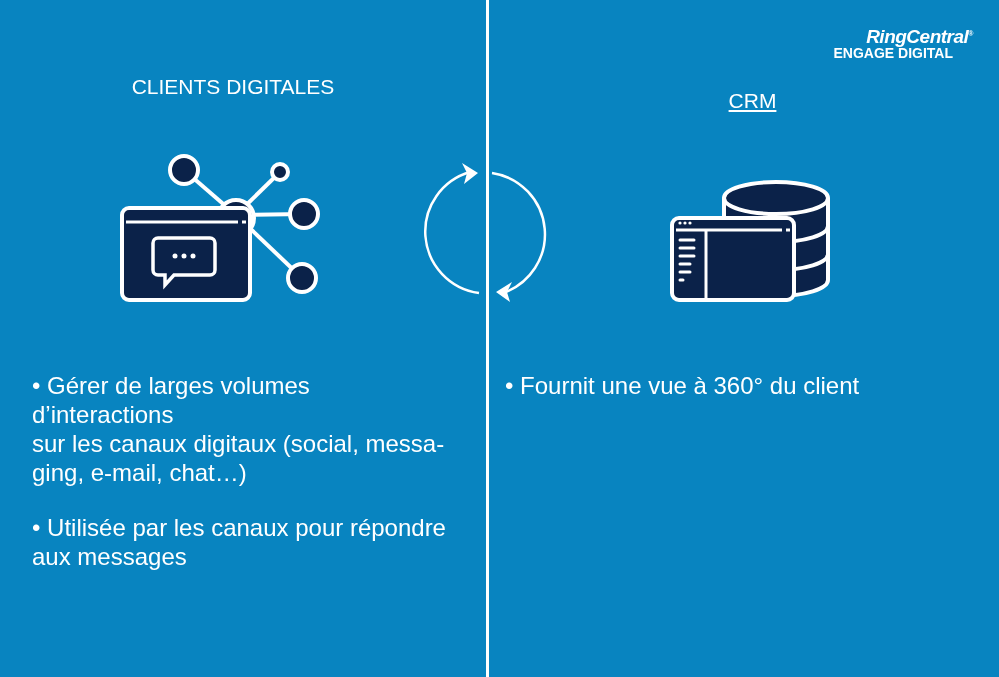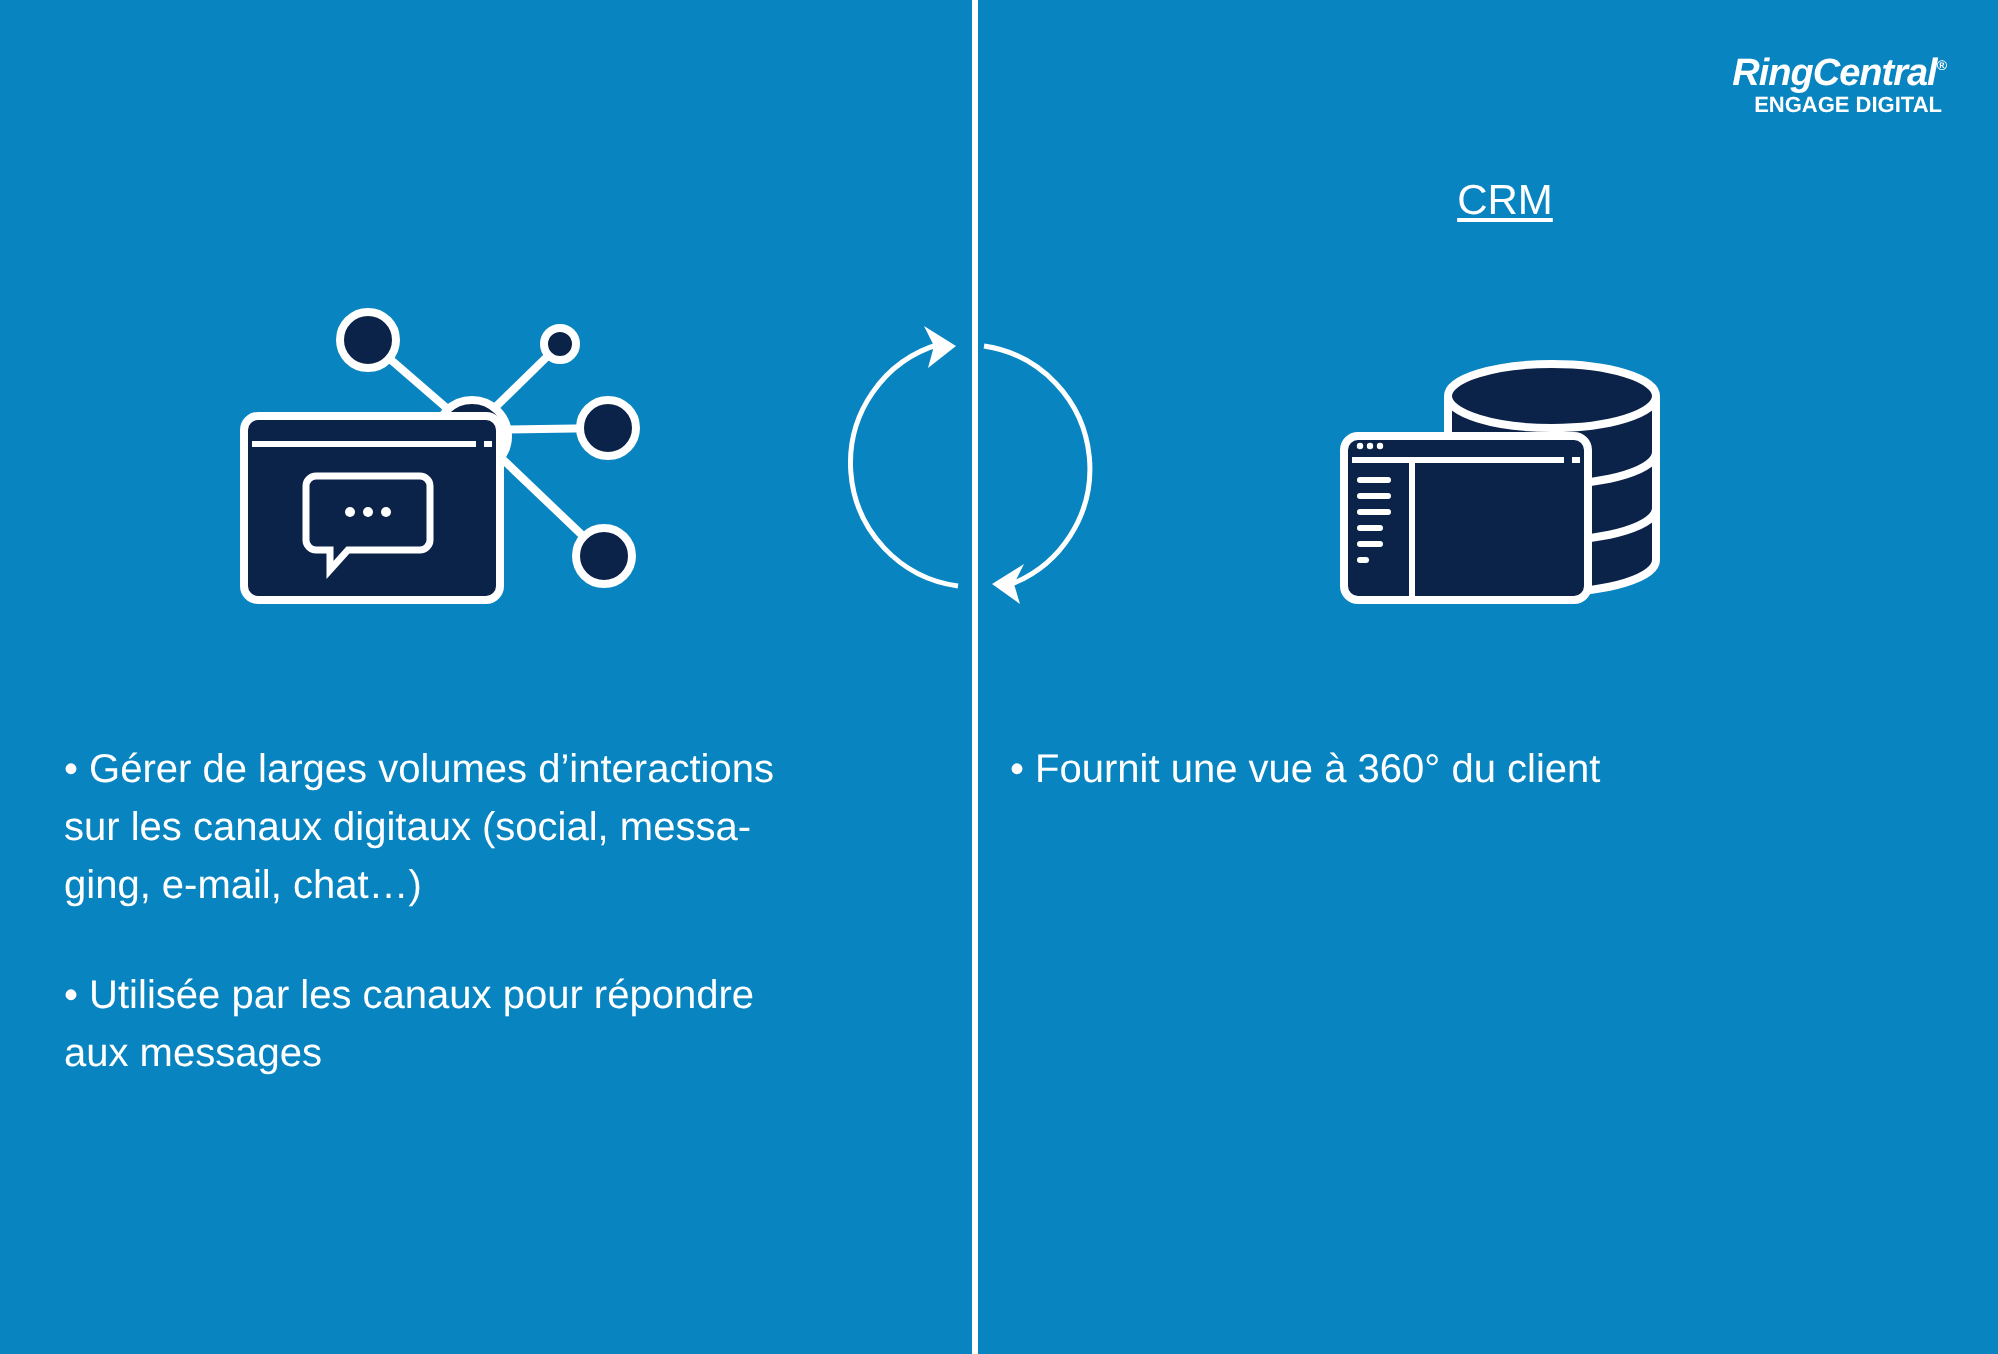--- a/index.html
+++ b/index.html
@@ -1,41 +1,42 @@
 <!DOCTYPE html>
 <html><head>
 <meta charset="utf-8">
 <style>
   html,body{margin:0;padding:0;}
   body{width:999px;height:677px;background:#0884c0;position:relative;overflow:hidden;font-family:"Liberation Sans",sans-serif;color:#fff;}
   .divider{position:absolute;left:486px;top:0;width:3px;height:677px;background:#fff;}
   .logo{position:absolute;right:26px;top:24px;text-align:right;}
   .logo .brand{font-weight:bold;font-style:italic;font-size:19px;letter-spacing:-0.5px;line-height:20px;}
   .logo .brand sup{font-size:7px;font-style:normal;}
-  .logo .sub{font-weight:bold;font-size:11px;line-height:12px;margin-right:2px;}
+  .logo .sub{font-weight:bold;font-size:14px;line-height:12px;margin-right:20px;}
   .title{position:absolute;text-align:center;font-size:21px;line-height:29px;font-weight:normal;}
   .title.left{left:30px;width:406px;top:72px;}
   .title.right{left:680px;width:145px;top:86px;text-decoration:underline;}
   .icon{position:absolute;}
-  .bullets{position:absolute;font-size:20px;line-height:29px;}
+  .bullets{position:absolute;font-size:24px;line-height:29px;}
   .bullets.left{left:32px;top:371px;width:420px;}
   .bullets.right{left:505px;top:371px;width:450px;}
   .bullet{margin:0 0 26px 0;white-space:pre-line;}
 </style>
 </head>
 <body>
 
 <div class="divider"></div>
 
 <div class="logo">
   <div class="brand"><span>RingCentral</span><sup>®</sup></div>
   <div class="sub">ENGAGE DIGITAL</div>
 </div>
 
 <div class="title left">
+  <div>CLIENTS DIGITALES</div>
 </div>
 
 <div class="title right">CRM</div>
 
 <svg class="icon" style="left:118px;top:150px" width="210" height="155" viewBox="0 0 210 155">
   <g stroke="#fff" stroke-width="4" fill="#0b2249">
     <line x1="118" y1="65" x2="66" y2="20"></line>
     <line x1="118" y1="65" x2="162" y2="22"></line>
     <line x1="118" y1="65" x2="186" y2="64"></line>
     <line x1="118" y1="65" x2="184" y2="128"></line>

